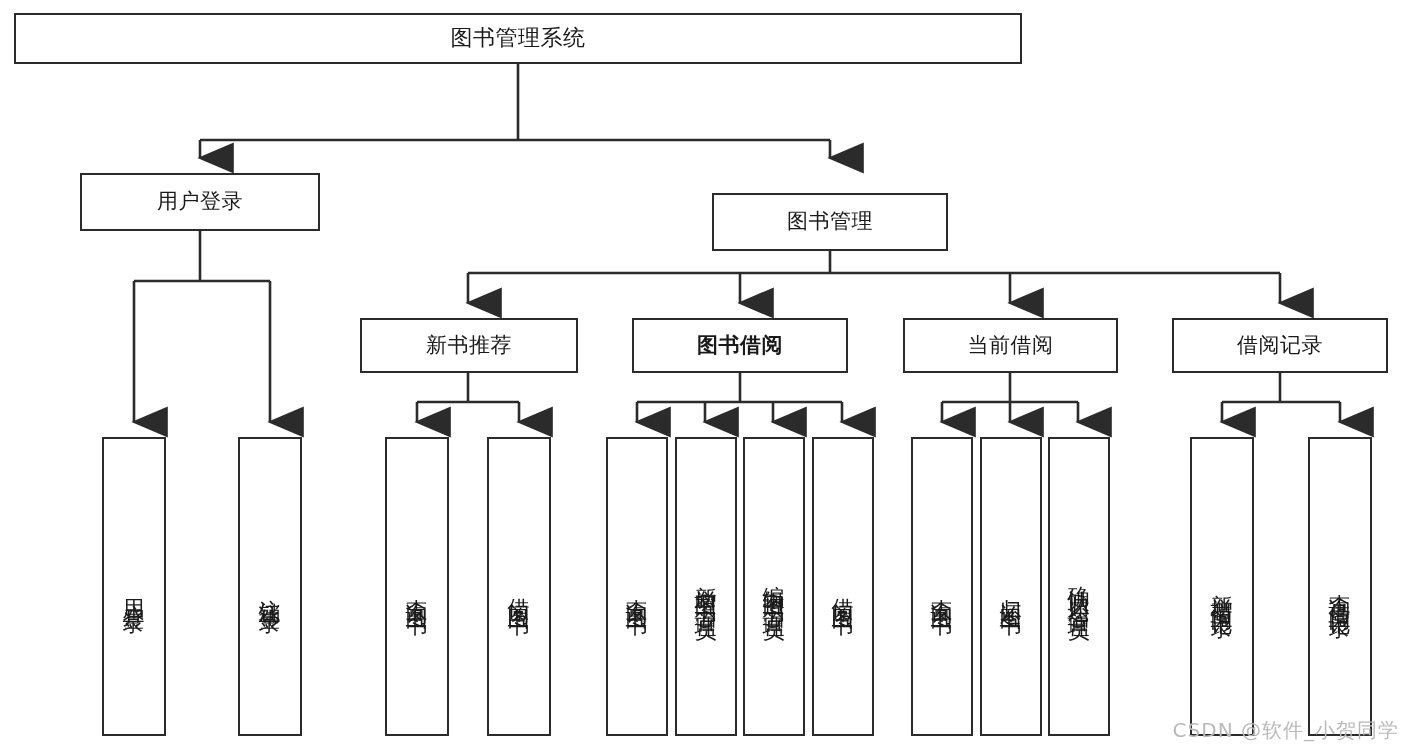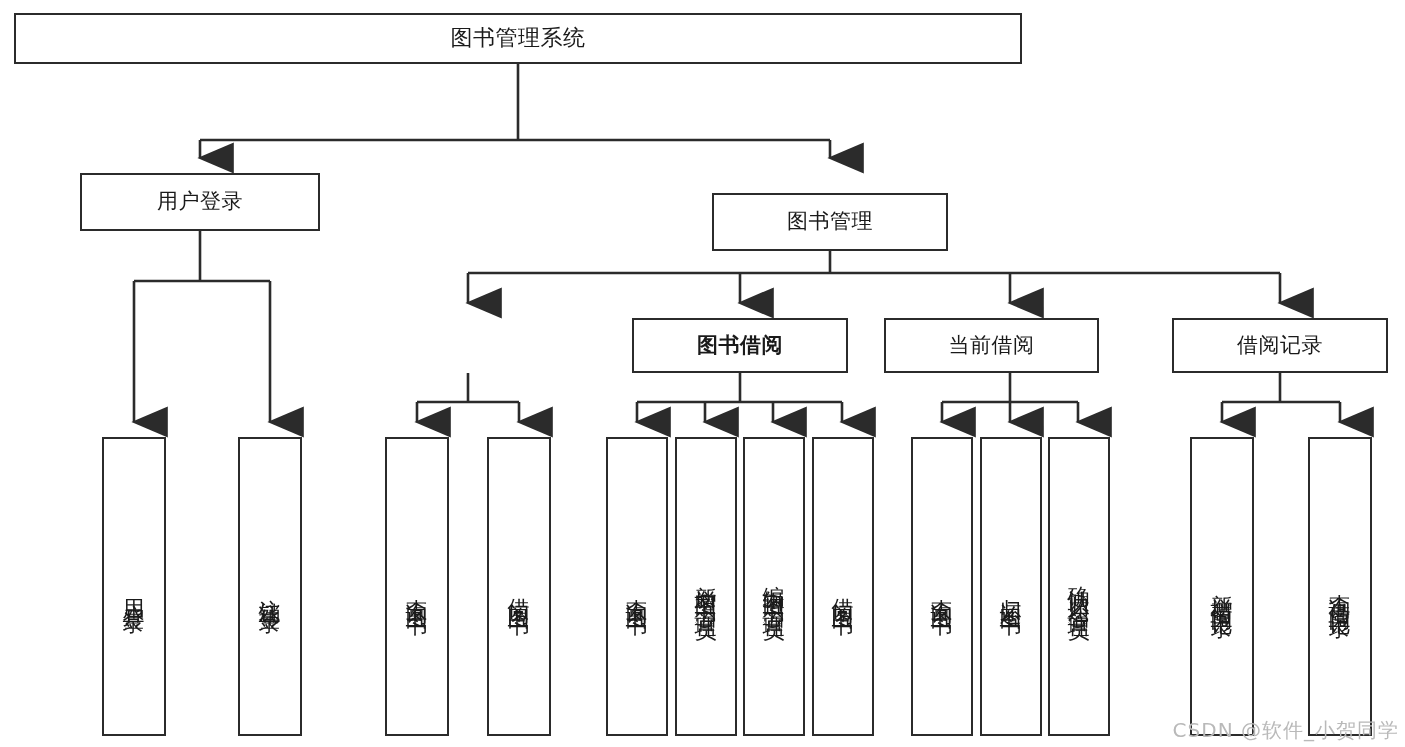--- a/index.html
+++ b/index.html
@@ -122,24 +122,27 @@
     <span class="lbl">图书管理系统</span>
   </div>
 
   <div class="node h-node" style="left:80px;top:173px;width:240px;height:58px;">
     <span class="lbl">用户登录</span>
   </div>
   <div class="node h-node" style="left:712px;top:175px;width:236px;height:58px;margin-top:18px;">
     <span class="lbl">图书管理</span>
   </div>
 
+  <div class="node h-node" style="left:360px;top:318px;width:218px;height:55px;">
+    <span class="lbl">新书推荐</span>
+  </div>
   <div class="node h-node" style="left:632px;top:318px;width:216px;height:55px;font-weight:bold;">
     <span class="lbl">图书借阅</span>
   </div>
-  <div class="node h-node" style="left:884px;top:318px;width:215px;height:55px;">
+  <div class="node h-node" style="left:903px;top:318px;width:215px;height:55px;">
     <span class="lbl">当前借阅</span>
   </div>
   <div class="node h-node" style="left:1172px;top:318px;width:216px;height:55px;">
     <span class="lbl">借阅记录</span>
   </div>
 
   <div class="node v-node mid" style="left:102px;top:437px;width:64px;height:299px;">
     <span class="lbl" style="margin-top: 137.5px;">用户登录</span>
   </div>
   <div class="node v-node mid" style="left:238px;top:437px;width:64px;height:299px;">

